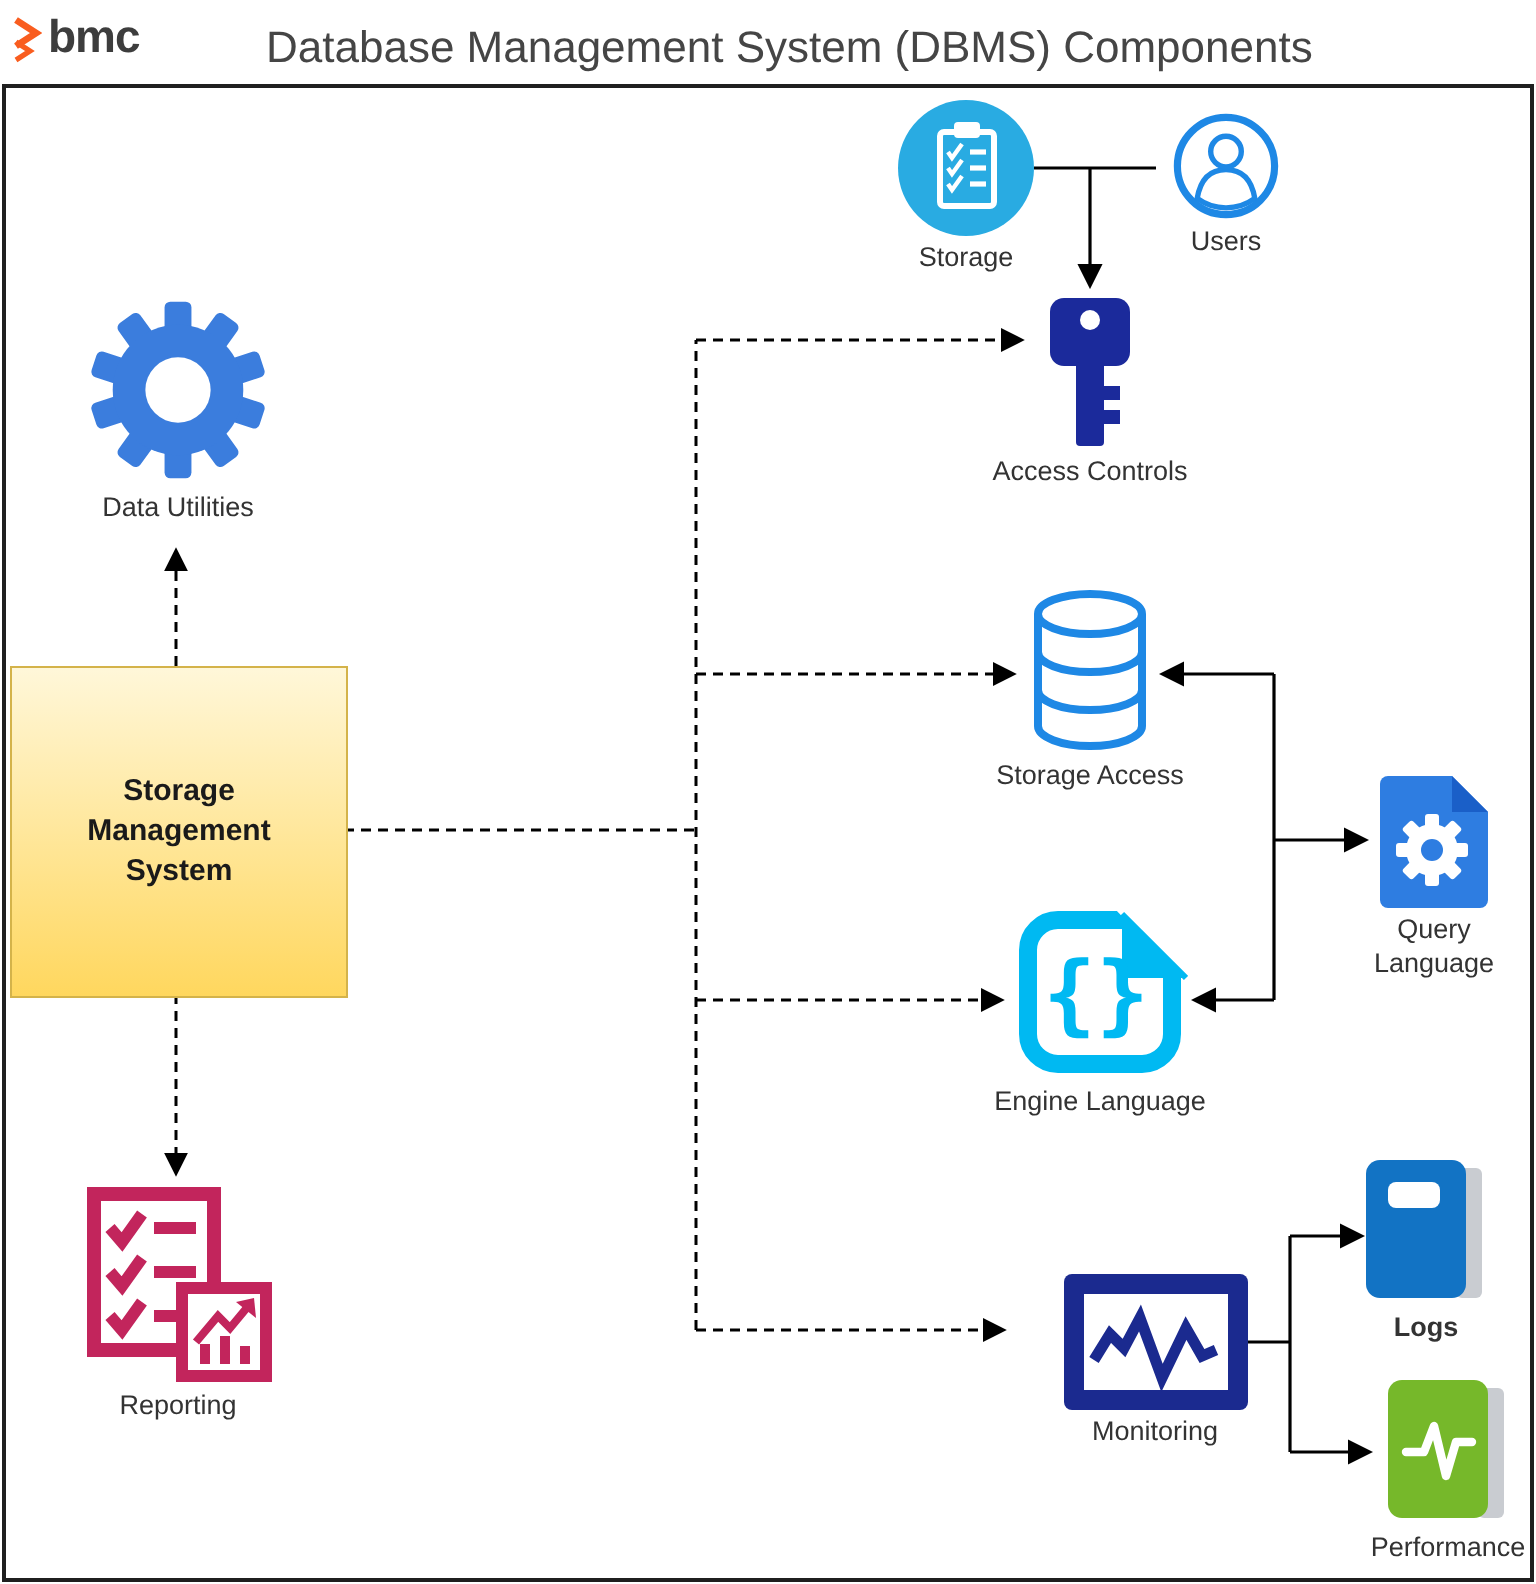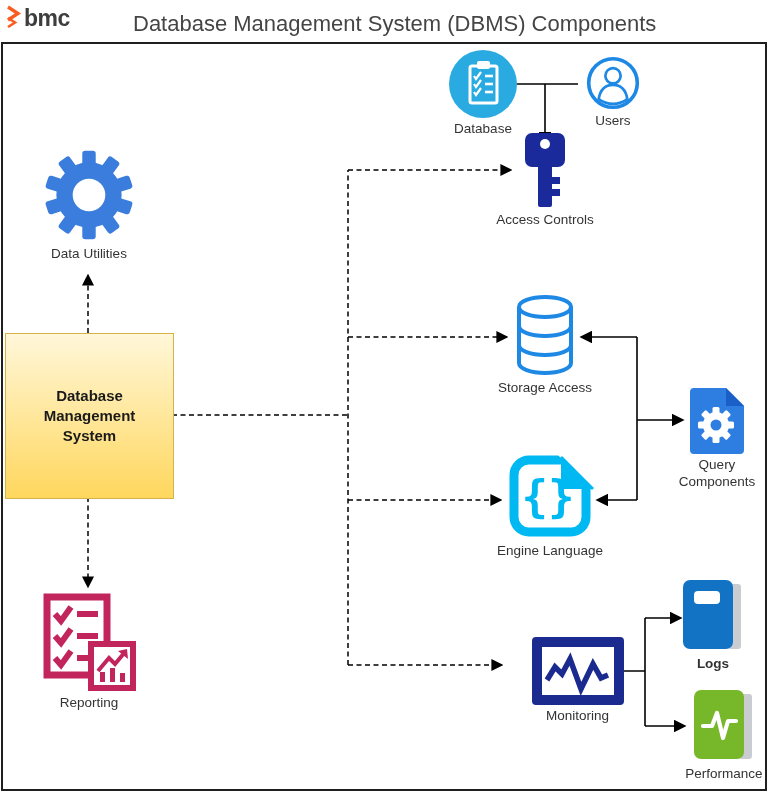--- a/index.html
+++ b/index.html
@@ -1,40 +1,40 @@
 <!DOCTYPE html>
 <html style="--brand-orange: #F95D1F; --gear-blue: #3B7DDD; --policies-blue: #29ABE2; --users-blue: #1E88E5; --key-navy: #1B2A9B; --storage-blue: #1E88E5; --query-lang-cyan: #00B9F2; --query-proc-blue: #2E7DE1; --query-proc-fold: #1A5FC8; --monitor-navy: #1B2A8F; --logs-blue: #1273C4; --performance-green: #76B82A; --reporting-magenta: #C2255C; --pages-gray: #C9CCD1; --dbms-fill-top: #FFF7D9; --dbms-fill-bottom: #FFD75E; --dbms-border: #D4B34A; --connector-black: #000000;"><head>
 <meta charset="utf-8">
 <style>
   html,body{margin:0;padding:0;background:#fff;}
   body{width:768px;height:792px;position:relative;overflow:hidden;
        font-family:"Liberation Sans",sans-serif;}
 
   
-  .hdr{position:absolute;left:6px;top:5px;display:flex;align-items:flex-start;z-index:3;}
+  .hdr{position:absolute;left:6px;top:5px;display:flex;align-items:flex-end;z-index:3;}
   .logo-mark{width:15px;height:24px;margin-right:3px;}
   .logo-text{font-size:23px;font-weight:bold;color:#3d3d3d;letter-spacing:-0.5px;}
   .title{position:absolute;left:133px;top:11px;font-size:22px;color:#454545;z-index:3;white-space:nowrap;}
 
   
   .frame{position:absolute;left:1px;top:42px;width:762px;height:745px;
          border:2px solid #1f1f1f;z-index:0;background:#fff;}
   .wires{position:absolute;left:0;top:0;width:768px;height:792px;z-index:1;pointer-events:none;}
   .wire{stroke:var(--connector-black);stroke-width:1.6;fill:none;}
   .dash{stroke-dasharray:5 3.5;stroke-width:1.5;}
 
   
   .node{position:absolute;display:flex;flex-direction:column;align-items:center;z-index:2;}
   .lbl{font-size:13.5px;color:#333;margin-top:3px;white-space:nowrap;}
 
   #n-datautil{left:33px;top:147px;width:112px;justify-content:space-between;}
   #n-reporting{left:33px;top:592px;width:112px;}
   #n-policies{left:447px;top:50px;width:72px;}
   #n-users{left:583px;top:56px;width:60px;}
-  #n-key{left:490px;top:131px;width:110px;text-align:center;}
+  #n-key{left:490px;top:147px;width:110px;text-align:center;}
   #n-storage{left:495px;top:293px;width:100px;}
   #n-qlang{left:495px;top:452px;width:110px;}
   #n-qproc{left:672px;top:388px;width:90px;}
   #n-qproc .lbl{white-space:normal;text-align:center;line-height:1.25;}
   #n-monitor{left:508px;top:637px;width:113px;padding-left:13px;}
   #n-logs{left:676px;top:579px;width:74px;font-weight:bold;}
   #n-perf{left:678px;top:689px;width:92px;}
 
   #n-dbms{left:5px;top:333px;width:167px;height:164px;
           background:linear-gradient(var(--dbms-fill-top),var(--dbms-fill-bottom));
@@ -122,21 +122,21 @@
       <rect x="-7" y="-46" width="14" height="16" rx="3" transform="rotate(288)"></rect>
       <rect x="-7" y="-46" width="14" height="16" rx="3" transform="rotate(324)"></rect>
       <circle r="34"></circle>
       <circle r="17" class="f-white"></circle>
     </g>
   </svg>
   <div class="lbl">Data Utilities</div>
 </div>
 
 <div class="node" id="n-dbms">
-  <div class="dbms-text">Database Management System</div>
+  <div class="dbms-text">Storage Management System</div>
 </div>
 
 <div class="node" id="n-reporting">
   <svg width="96" height="100" viewBox="0 0 96 100">
     <rect x="6" y="5" width="60" height="78" fill="#fff" class="s-report" stroke-width="7"></rect>
     <polyline points="14,22 20,29 30,15" fill="none" class="s-report" stroke-width="6"></polyline>
     <rect x="36" y="19" width="21" height="6" class="f-report"></rect>
     <polyline points="14,44 20,51 30,37" fill="none" class="s-report" stroke-width="6"></polyline>
     <rect x="36" y="41" width="21" height="6" class="f-report"></rect>
     <polyline points="14,66 20,73 30,59" fill="none" class="s-report" stroke-width="6"></polyline>
@@ -156,21 +156,21 @@
     <circle cx="34" cy="34" r="34" class="f-policies"></circle>
     <rect x="21" y="16" width="27" height="37" rx="2" fill="none" class="s-white" stroke-width="3"></rect>
     <rect x="28" y="11" width="13" height="8" rx="2" class="f-white"></rect>
     <line x1="36" y1="26" x2="44" y2="26" class="s-white" stroke-width="2.6"></line>
     <line x1="36" y1="34" x2="44" y2="34" class="s-white" stroke-width="2.6"></line>
     <line x1="36" y1="42" x2="44" y2="42" class="s-white" stroke-width="2.6"></line>
     <polyline points="25,26 27,29 32,22" fill="none" class="s-white" stroke-width="2.2"></polyline>
     <polyline points="25,34 27,37 32,30" fill="none" class="s-white" stroke-width="2.2"></polyline>
     <polyline points="25,42 27,45 32,38" fill="none" class="s-white" stroke-width="2.2"></polyline>
   </svg>
-  <div class="lbl">Database</div>
+  <div class="lbl">Storage</div>
 </div>
 
 <div class="node" id="n-users">
   <svg width="54" height="54" viewBox="0 0 60 60">
     <circle cx="30" cy="30" r="27" fill="#fff" class="s-users" stroke-width="4"></circle>
     <path d="M14,48 C16,36 22,32 30,32 C38,32 44,36 46,48 A27,27 0 0 1 14,48 z" fill="#fff" class="s-users" stroke-width="3"></path>
     <circle cx="30" cy="22" r="8.5" fill="#fff" class="s-users" stroke-width="3"></circle>
   </svg>
   <div class="lbl">Users</div>
 </div>
@@ -219,21 +219,21 @@
         <rect x="-3.5" y="-18" width="7" height="8" rx="1.5" transform="rotate(135)"></rect>
         <rect x="-3.5" y="-18" width="7" height="8" rx="1.5" transform="rotate(180)"></rect>
         <rect x="-3.5" y="-18" width="7" height="8" rx="1.5" transform="rotate(225)"></rect>
         <rect x="-3.5" y="-18" width="7" height="8" rx="1.5" transform="rotate(270)"></rect>
         <rect x="-3.5" y="-18" width="7" height="8" rx="1.5" transform="rotate(315)"></rect>
         <circle r="13"></circle>
       </g>
       <circle r="5.5" class="f-qproc"></circle>
     </g>
   </svg>
-  <div class="lbl">Query Components</div>
+  <div class="lbl">Query Language</div>
 </div>
 
 <div class="node" id="n-monitor">
   <svg width="92" height="68" viewBox="0 0 92 68">
     <rect x="0" y="0" width="92" height="68" rx="4" class="f-monitor"></rect>
     <rect x="10" y="10" width="72" height="48" class="f-white"></rect>
     <polyline points="15,43 23,30 30,37 38,22 49,52 61,27 69,41 76,38" fill="none" class="s-monitor" stroke-width="5.5"></polyline>
   </svg>
   <div class="lbl">Monitoring</div>
 </div>

